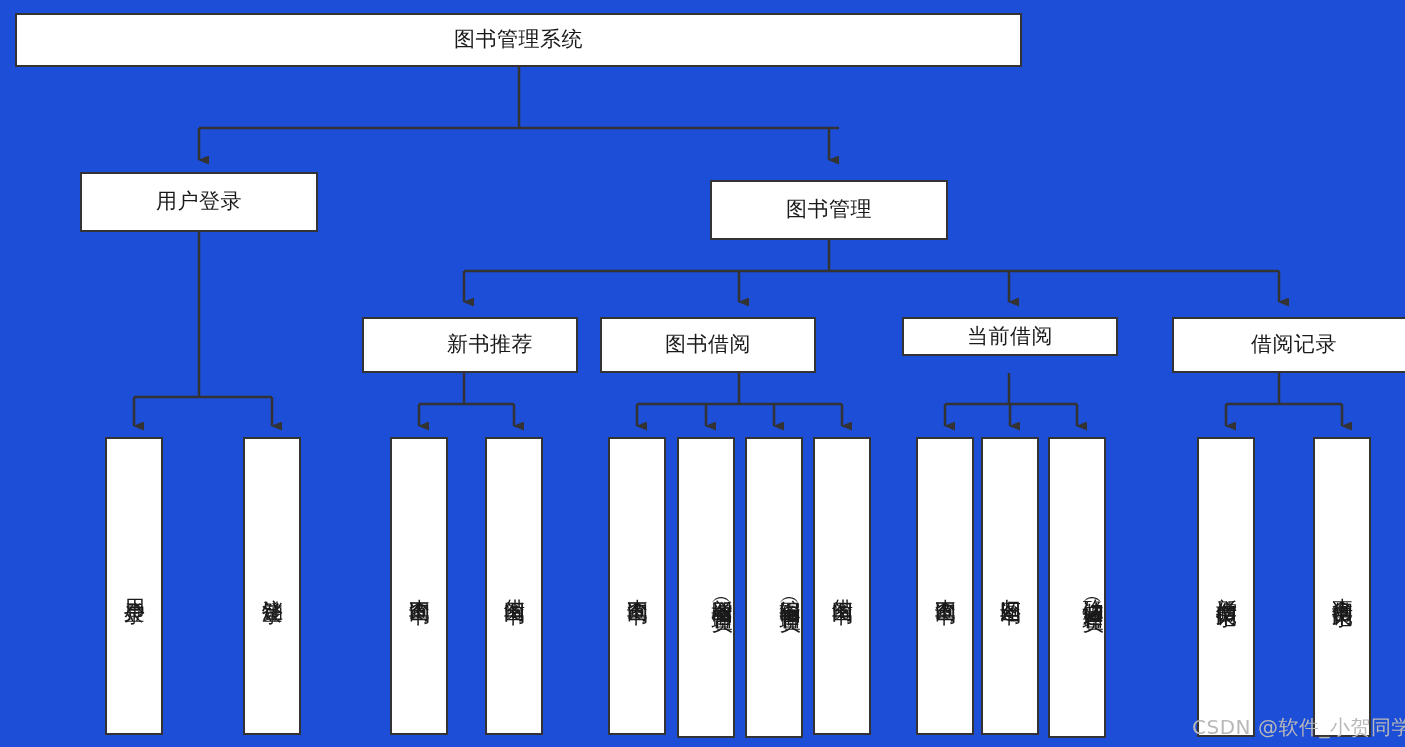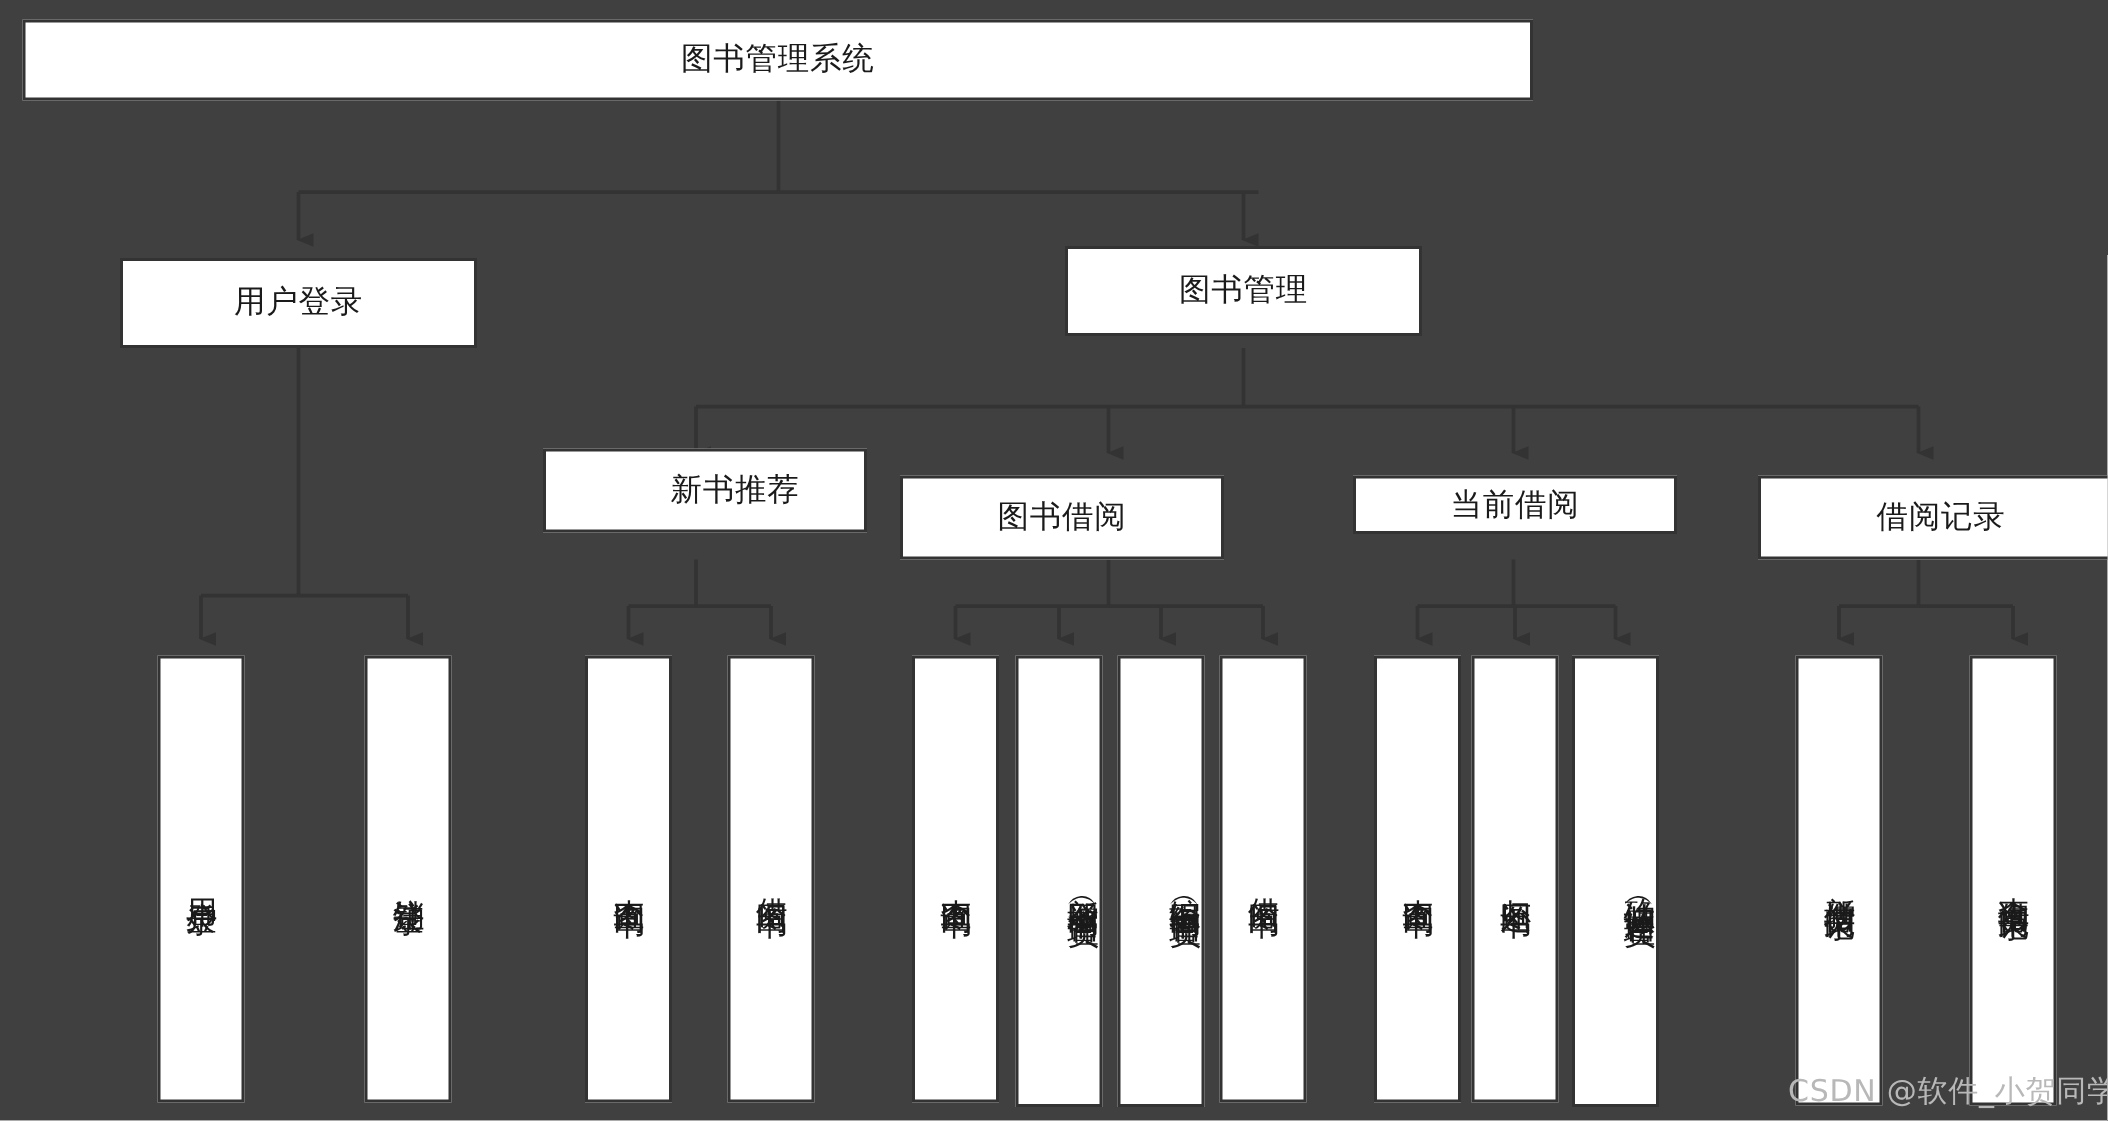--- a/index.html
+++ b/index.html
@@ -10,21 +10,21 @@
   body {
     width: 1405px;
     height: 747px;
     overflow: hidden;
     font-family: "DejaVu Sans", "Liberation Sans", sans-serif;
   }
   #diagram-root {
     position: relative;
     width: 1405px;
     height: 747px;
-    background: #404040;
+    background: #1d4ed8;
   }
   svg#flow-svg {
     position: absolute;
     left: 0;
     top: 0;
     width: 1405px;
     height: 747px;
   }
   .node-box {
     position: absolute;
@@ -123,25 +123,25 @@
     </g>
   </svg>
 
   <div class="node-box node-h" style="left:15px; top:13px; width:1007px; height:54px;">
     <span>图书管理系统</span>
   </div>
 
   <div class="node-box node-h" style="left:80px; top:172px; width:238px; height:60px;">
     <span>用户登录</span>
   </div>
-  <div class="node-box node-h" style="left:710px; top:164px; width:238px; height:60px;">
+  <div class="node-box node-h" style="left:710px; top:180px; width:238px; height:60px;">
     <span>图书管理</span>
   </div>
 
-  <div class="node-box node-h" style="left:362px; top:299px; width:216px; height:56px;padding-left:40px;">
+  <div class="node-box node-h" style="left:362px; top:317px; width:216px; height:56px;padding-left:40px;">
     <span>新书推荐</span>
   </div>
   <div class="node-box node-h" style="left:600px; top:317px; width:216px; height:56px;">
     <span>图书借阅</span>
   </div>
   <div class="node-box node-h" style="left:902px; top:317px; width:216px; height:39px;">
     <span>当前借阅</span>
   </div>
   <div class="node-box node-h" style="left:1172px; top:317px; width:244px; height:56px;">
     <span>借阅记录</span>

